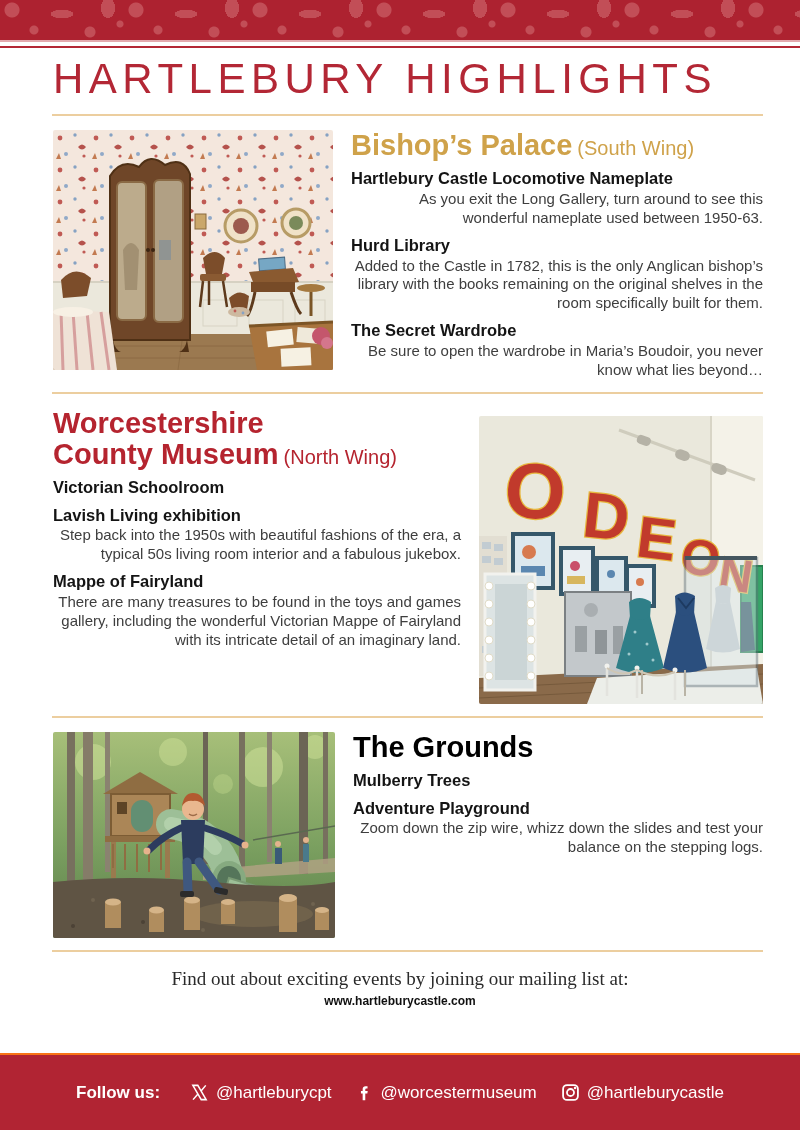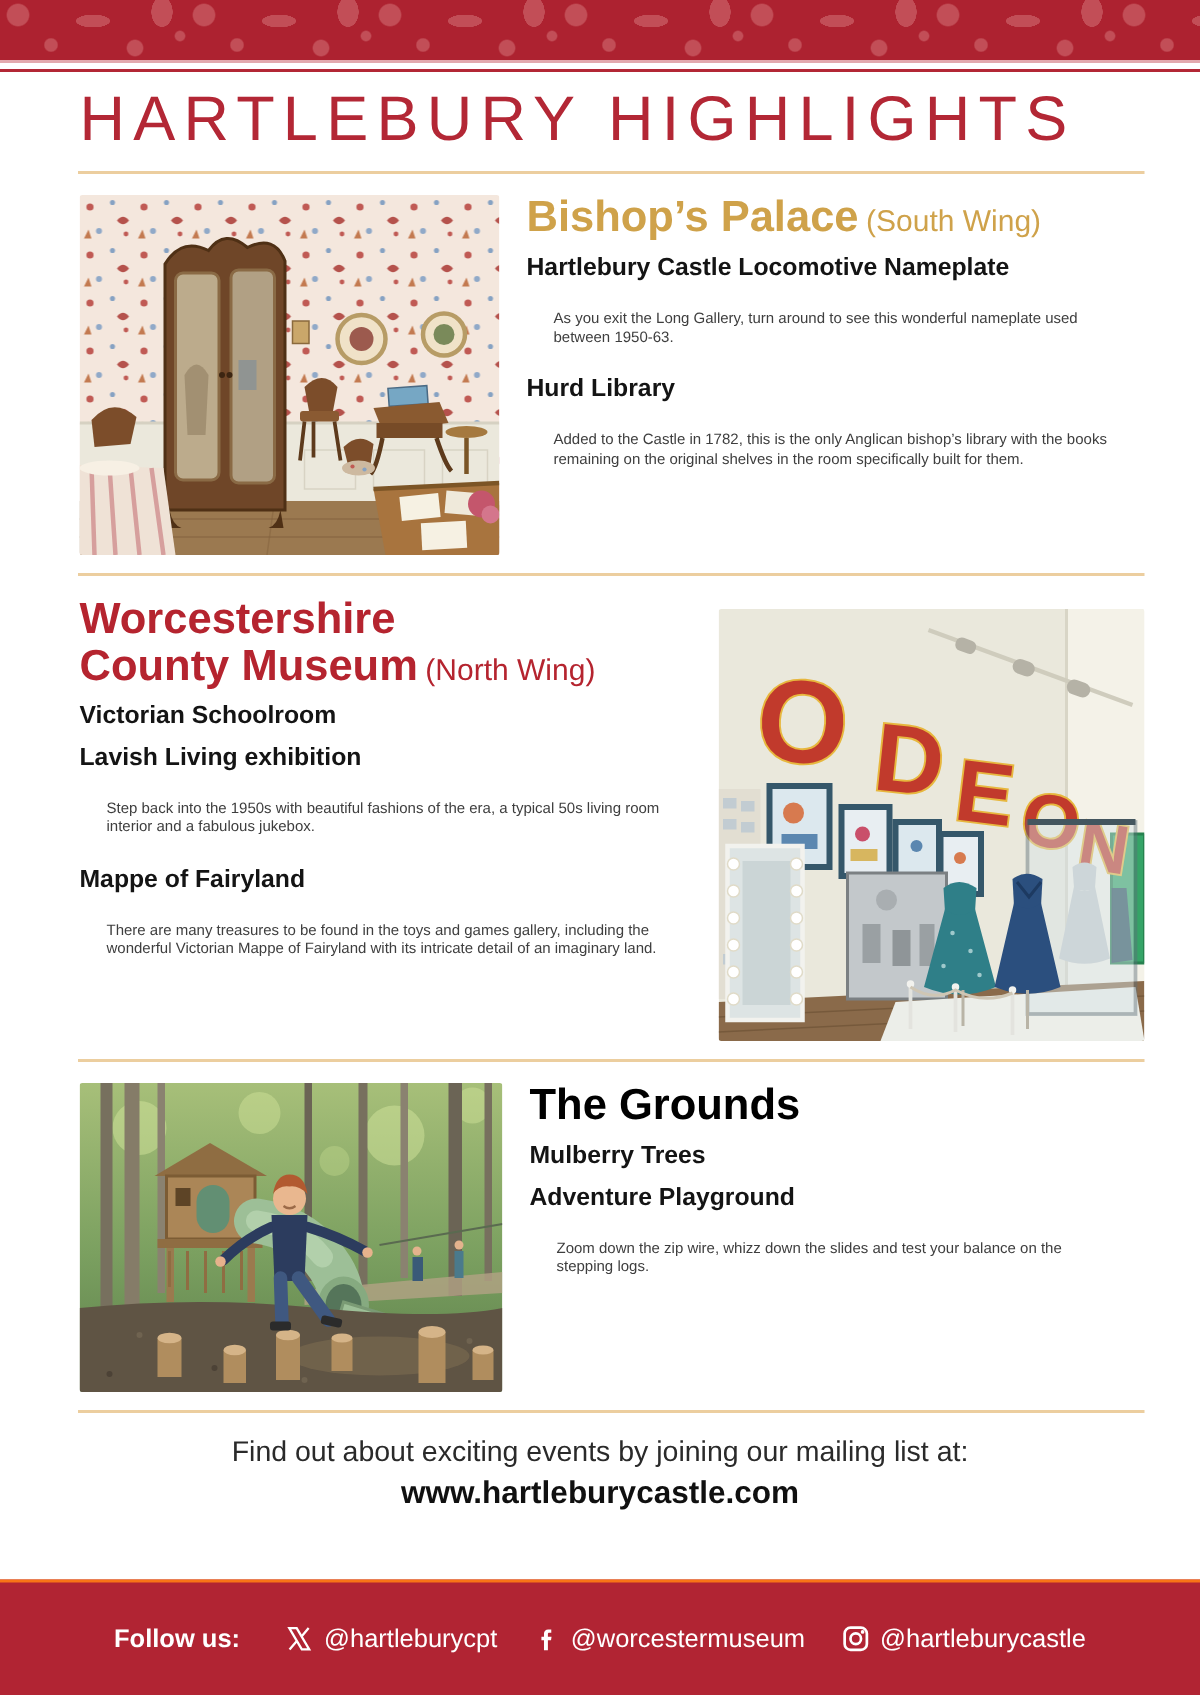--- a/index.html
+++ b/index.html
@@ -23,25 +23,25 @@
   .section{display:flex;gap:18px;margin:14px 37px 0 53px;align-items:flex-start;}
   .photo{flex:0 0 auto;overflow:hidden;border-radius:2px;}
   .photo svg{display:block;}
   .col{flex:1;min-width:0;}
   h2{margin:0 0 2px;font-size:29px;line-height:1.07;font-weight:700;}
   .h-gold{color:#cfa24a}.h-red{color:#b5242f}.h-green{color:#000000}
   .suffix{font-weight:400;font-size:20px;margin-left:5px;}
   .block{display:block;}
   .item{margin-top:8px;}
   .item h3{margin:0 0 1px;font-size:16.5px;line-height:1.2;color:#141414;font-weight:700;}
-  .item p{margin:18px;font-size:10px;line-height:1.26;color:#3e3e3e;}
+  .item p{margin:0;font-size:15px;line-height:1.26;color:#3e3e3e;text-align:right;}
   .photo-offset{margin-top:8px;}
   .mailing{text-align:center;margin-top:16px;}
-  .mailing .line{margin:0;font-size:19px;color:#2a2a2a;}
-  .mailing .site{margin:4px 0 0;font-size:21px;font-weight:700;color:#101010;cursor:pointer;text-align:center;}
+  .mailing .line{margin:0;font-size:19px;color:#2a2a2a;font-family:Liberation Serif, serif;}
+  .mailing .site{margin:4px 0 0;font-size:12px;font-weight:700;color:#101010;cursor:pointer;text-align:center;}
   .social-bar{position:absolute;left:0;right:0;bottom:0;height:75px;background:#b12433;
     border-top:2px solid #f97316;display:flex;align-items:center;justify-content:center;
     gap:24px;color:#fff;}
   .follow{font-weight:700;font-size:17px;margin-right:6px;}
   .social{display:flex;align-items:center;gap:7px;font-size:17px;cursor:pointer;}
   .social svg{display:block;}
 </style>
 </head>
 <body>
 
@@ -121,20 +121,24 @@
     <div class="col">
       <h2 class="h-gold"><span>Bishop’s Palace</span><span class="suffix">(South Wing)</span></h2>
       <div class="item">
         <h3>Hartlebury Castle Locomotive Nameplate</h3>
         <p>As you exit the Long Gallery, turn around to see this wonderful nameplate used between 1950-63.</p>
       </div>
       <div class="item">
         <h3>Hurd Library</h3>
         <p>Added to the Castle in 1782, this is the only Anglican bishop’s library with the books remaining on the original shelves in the room specifically built for them.</p>
       </div>
+      <div class="item">
+        <h3>The Secret Wardrobe</h3>
+        <p>Be sure to open the wardrobe in Maria’s Boudoir, you never know what lies beyond…</p>
+      </div>
     </div>
   </div>
 
   <div class="gold-rule"></div>
 
   <div class="section">
     <div class="col">
       <h2 class="h-red"><span class="block">Worcestershire</span><span>County Museum</span><span class="suffix">(North Wing)</span></h2>
       <div class="item">
         <h3>Victorian Schoolroom</h3>

